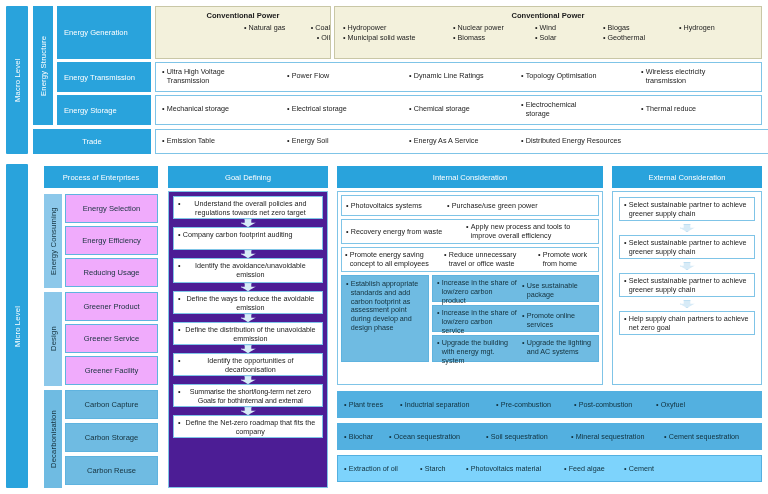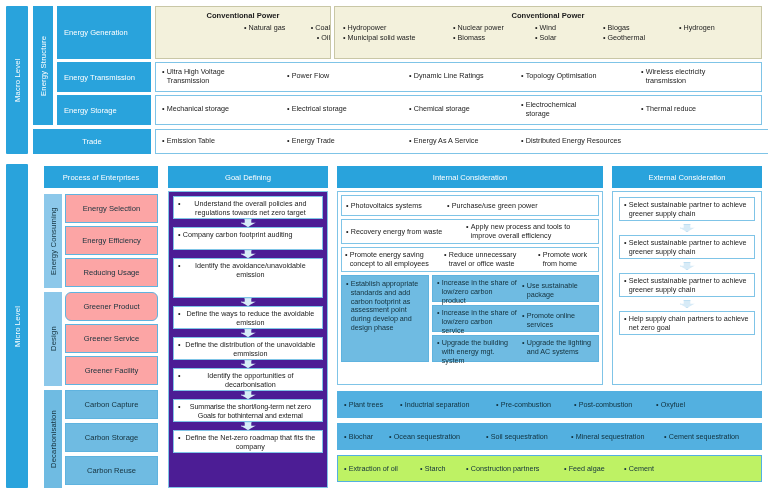--- a/index.html
+++ b/index.html
@@ -16,21 +16,21 @@
   
   .vbar{
     background:#29A3DC;
     color:#fff;
     display:flex; align-items:center; justify-content:center;
     writing-mode:vertical-rl; transform:rotate(180deg);
     font-size:7.6px; letter-spacing:.2px;
   }
   .vbar.light{ background:#8CC8EA; color:#14333f; }
   .blu{ background:#29A3DC; color:#fff; display:flex; align-items:center; justify-content:center; text-align:center; }
-  .lblu{ background:#fca5a5; color:#17313c; border:0.8px solid #5FB3DF; display:flex; align-items:center; justify-content:center; text-align:left; }
+  .lblu{ background:#f0abfc; color:#17313c; border:0.8px solid #5FB3DF; display:flex; align-items:center; justify-content:center; text-align:left; }
   .lblu2{ background:#6FBBE2; color:#15303b; border:0.8px solid #5FB3DF; display:flex; align-items:center; justify-content:center; text-align:center; }
   .wbox{ background:#fff; border:0.8px solid #7FC4E7; }
   .cream{ background:#F3F1DC; border:0.8px solid #C9C7A6; }
   .bluefill{ background:#6FBBE2; border:0.8px solid #5FB3DF; color:#14303b; }
 
   .bul{ display:inline-block; }
   .bul::before{ content:"\2022"; margin-right:2px; }
   .li{ display:flex; align-items:flex-start; line-height:1.22; }
   .li::before{ content:"\2022"; margin-right:2.2px; line-height:1.15; }
 
@@ -135,21 +135,21 @@
     </div>
   </div>
 
   <div class="blu absbox hdr" style="left:33px;top:129px;width:118px;height:25px;">Trade</div>
   <div class="wbox absbox" style="left:155px;top:129px;width:625px;height:25px;">
     <div style="position:relative;height:100%;">
       <div class="li" style="position:absolute;left:6px;top:7px;">
           <span>Emission Table</span>
         </div>
       <div class="li" style="position:absolute;left:131px;top:7px;">
-          <span>Energy Trade</span>
+          <span>Energy Soil</span>
         </div>
       <div class="li" style="position:absolute;left:253px;top:7px;">
           <span>Energy As A Service</span>
         </div>
       <div class="li" style="position:absolute;left:365px;top:7px;">
           <span>Distributed Energy Resources</span>
         </div>
     </div>
   </div>
 
@@ -161,21 +161,21 @@
   <div class="blu absbox hdr" style="left:612px;top:166px;width:150px;height:22px;">External Consideration</div>
 
   <div class="vbar light absbox" style="left:44px;top:194px;width:18px;height:94px;">Energy Consuming</div>
   <div class="vbar light absbox" style="left:44px;top:292px;width:18px;height:94px;">Design</div>
   <div class="vbar absbox" style="left:44px;top:390px;width:18px;height:98px;background:#6FBBE2;color:#15303b;">Decarbonisation</div>
 
   <div class="lblu absbox hdr" style="left:65px;top:194px;width:93px;height:29px;">Energy Selection</div>
   <div class="lblu absbox hdr" style="left:65px;top:226px;width:93px;height:29px;">Energy Efficiency</div>
   <div class="lblu absbox hdr" style="left:65px;top:258px;width:93px;height:29px;">Reducing Usage</div>
 
-  <div class="lblu absbox hdr" style="left:65px;top:292px;width:93px;height:29px;border-radius:6px;">Greener Product</div>
+  <div class="lblu absbox hdr" style="left:65px;top:292px;width:93px;height:29px;">Greener Product</div>
   <div class="lblu absbox hdr" style="left:65px;top:324px;width:93px;height:29px;">Greener Service</div>
   <div class="lblu absbox hdr" style="left:65px;top:356px;width:93px;height:29px;">Greener Facility</div>
 
   <div class="lblu2 absbox hdr" style="left:65px;top:390px;width:93px;height:29px;">Carbon Capture</div>
   <div class="lblu2 absbox hdr" style="left:65px;top:423px;width:93px;height:29px;">Carbon Storage</div>
   <div class="lblu2 absbox hdr" style="left:65px;top:456px;width:93px;height:29px;">Carbon Reuse</div>
 
   <div class="absbox" style="left:168px;top:191px;width:160px;height:297px;border:0.8px solid #7FC4E7;background:#4c1d95;text-align:center;">
     <div style="position:relative;padding:4px 4px 0 4px;">
       <div class="wbox pad" style="height:23px;">
@@ -183,21 +183,21 @@
             <span>Understand the overall policies and regulations towards net zero target</span>
           </div>
         </div>
       <div class="arrow"></div>
       <div class="wbox pad" style="height:23px;">
           <div class="li">
             <span>Company carbon footprint auditing</span>
           </div>
         </div>
       <div class="arrow"></div>
-      <div class="wbox pad" style="height:40px;">
+      <div class="wbox pad" style="height:25px;">
           <div class="li">
             <span>Identify the avoidance/unavoidable emission</span>
           </div>
         </div>
       <div class="arrow"></div>
       <div class="wbox pad" style="height:23px;">
           <div class="li">
             <span>Define the ways to reduce the avoidable emission</span>
           </div>
         </div>
@@ -359,30 +359,30 @@
         </div>
       <div class="li" style="position:absolute;left:233px;top:9px;">
           <span>Mineral sequestration</span>
         </div>
       <div class="li" style="position:absolute;left:326px;top:9px;">
           <span>Cement sequestration</span>
         </div>
     </div>
   </div>
 
-  <div class="absbox" style="left:337px;top:455px;width:425px;height:27px;background:#bef264;border:0.8px solid #53B0E0;">
+  <div class="absbox" style="left:337px;top:455px;width:425px;height:27px;background:#7dd3fc;border:0.8px solid #53B0E0;">
     <div style="position:relative;height:100%;color:#11303c;">
       <div class="li" style="position:absolute;left:6px;top:9px;">
           <span>Extraction of oil</span>
         </div>
       <div class="li" style="position:absolute;left:82px;top:9px;">
           <span>Starch</span>
         </div>
       <div class="li" style="position:absolute;left:128px;top:9px;">
-          <span>Construction partners</span>
+          <span>Photovoltaics material</span>
         </div>
       <div class="li" style="position:absolute;left:226px;top:9px;">
           <span>Feed algae</span>
         </div>
       <div class="li" style="position:absolute;left:286px;top:9px;">
           <span>Cement</span>
         </div>
     </div>
   </div>
 

